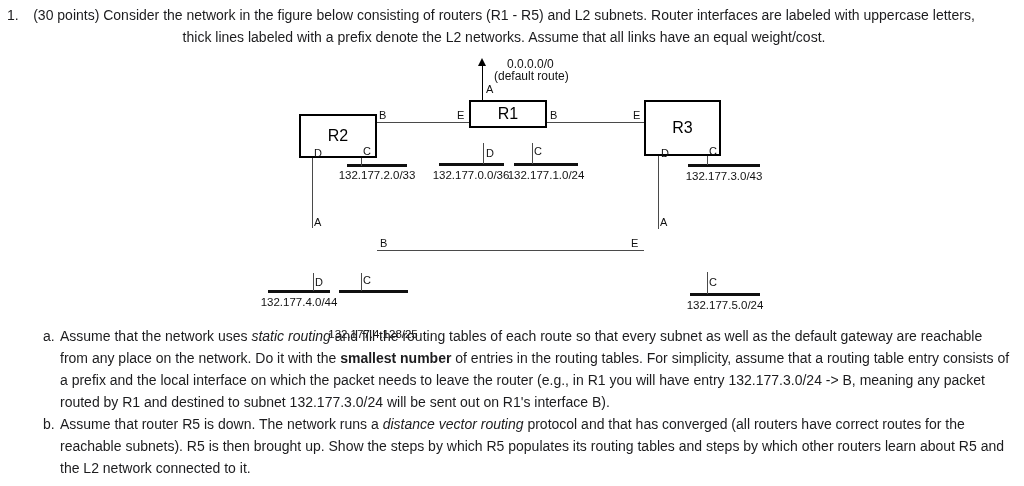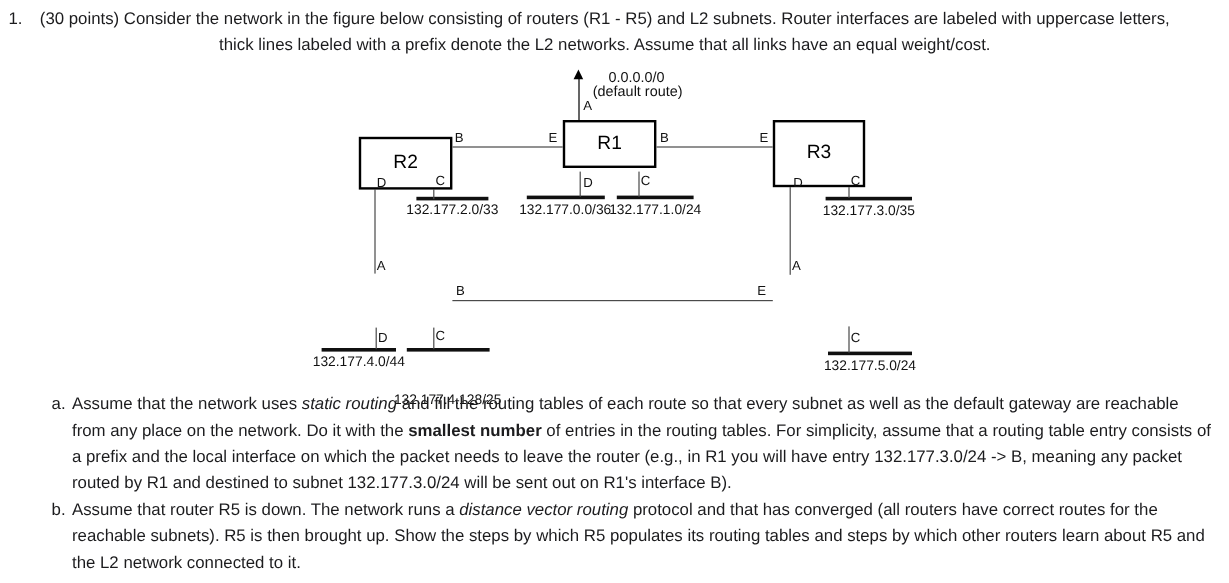--- a/index.html
+++ b/index.html
@@ -127,29 +127,29 @@
     <div class="snline" style="left:439px; top:162.5px; width:65px;"></div>
     <div class="snline" style="left:514px; top:162.5px; width:64px;"></div>
     <div class="snline" style="left:688px; top:163.5px; width:72px;"></div>
     <div class="snline" style="left:268px; top:289.5px; width:62px;"></div>
     <div class="snline" style="left:339px; top:289.5px; width:69px;"></div>
     <div class="snline" style="left:690px; top:292.5px; width:70px;"></div>
 
     <span class="snlabel" style="left:377px; top:169px;">132.177.2.0/33</span>
     <span class="snlabel" style="left:471px; top:169px;">132.177.0.0/36</span>
     <span class="snlabel" style="left:546px; top:169px;">132.177.1.0/24</span>
-    <span class="snlabel" style="left:724px; top:170px;">132.177.3.0/35</span>
+    <span class="snlabel" style="left:724px; top:170px;">132.177.3.0/43</span>
     <span class="snlabel" style="left:299px; top:296px;">132.177.4.0/44</span>
     <span class="snlabel" style="left:373px; top:296px;margin-top:32px;">132.177.4.128/25</span>
     <span class="snlabel" style="left:725px; top:299px;">132.177.5.0/24</span>
 
     <div class="router" style="left:299px; top:114px; width:78px; height:44px;">
       <span>R2</span>
     </div>
-    <div class="router" style="left:469px; top:100px; width:78px; height:40px;">
+    <div class="router" style="left:469px; top:100px; width:78px; height:28px;">
       <span>R1</span>
     </div>
     <div class="router" style="left:644px; top:100px; width:77px; height:56px;">
       <span>R3</span>
     </div>
 
     <span class="iflabel" style="left:486px; top:84px;">A</span>
     <span class="iflabel" style="left:457px; top:110px;">E</span>
     <span class="iflabel" style="left:550px; top:110px;">B</span>
     <span class="iflabel" style="left:486px; top:148px;">D</span>

